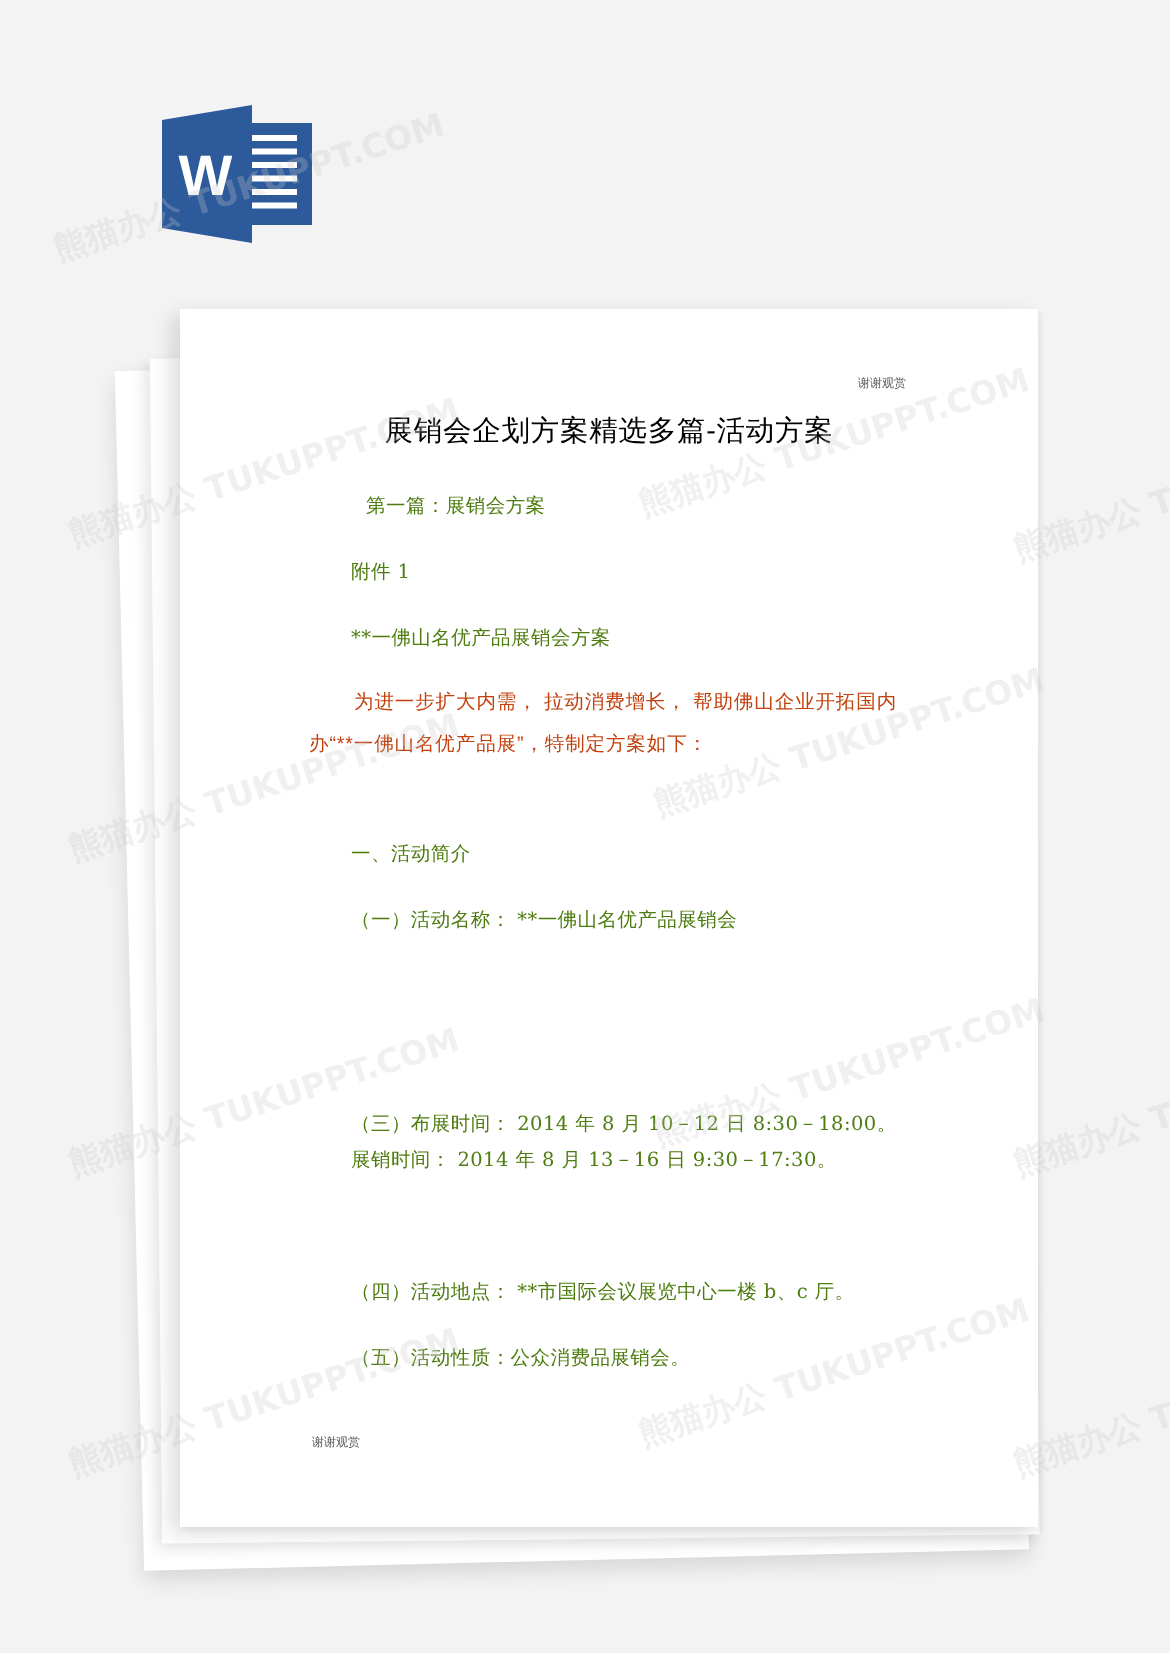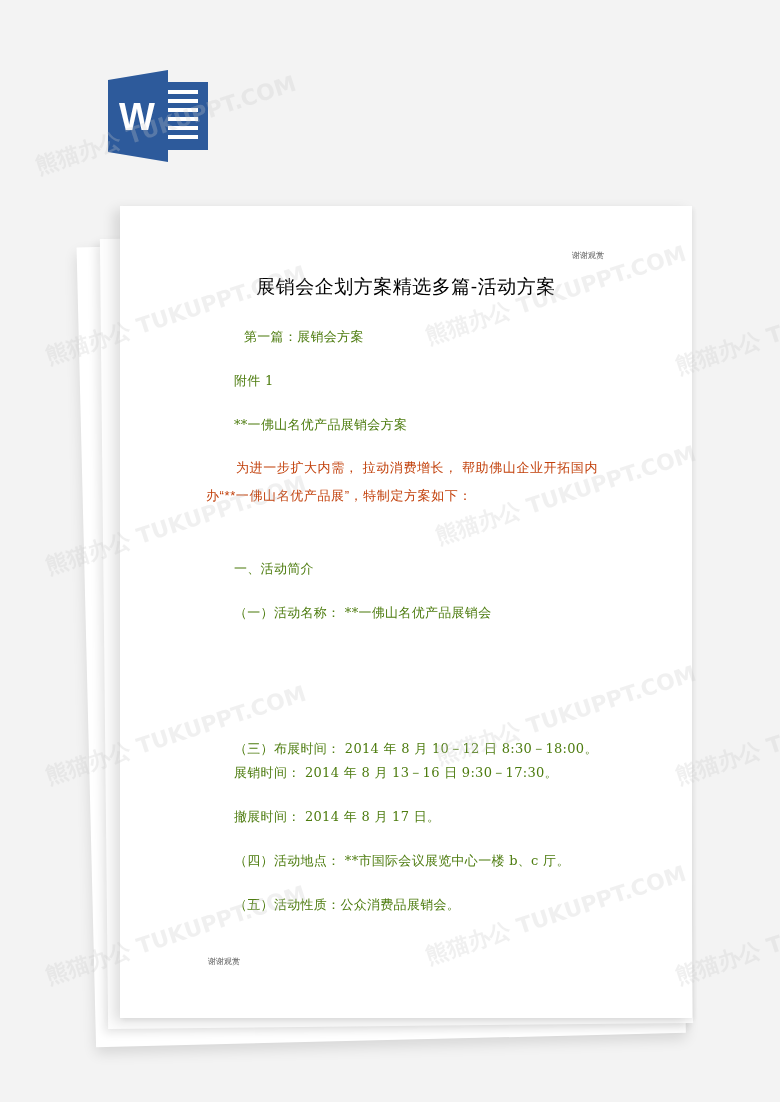--- a/index.html
+++ b/index.html
@@ -163,21 +163,20 @@
 
   <div class="para" style="left:114px; top:354px;">一、活动简介</div>
 
   <div class="para" style="left:114px; top:398px;">（一）活动名称：   **一佛山名优产品展销会</div>
 
 
   <div class="para" style="left:114px; top:514px;margin-top:20px;">（三）布展时间：   2014 年 8 月  10－12  日 8:30－18:00。</div>
 
   <div class="para" style="left:114px; top:558px;">展销时间：  2014 年 8 月  13－16  日 9:30－17:30。</div>
 
-  <div class="para" style="left:114px; top:602px;">撤展时间：  2014 年 8 月  17  日。</div>
 
   <div class="para" style="left:114px; top:690px;">（五）活动性质：公众消费品展销会。</div>
 
   <div class="para" style="left:114px; top:646px;">（四）活动地点：   **市国际会议展览中心一楼 b、c 厅。</div>
 
   <div class="page-footer-note">谢谢观赏</div>
 </div>
 
 <div class="wm" style="left:30px; top:110px;"><span>熊猫办公</span> <span>TUKUPPT.COM</span></div>
 <div class="wm" style="left:40px; top:300px;"><span>熊猫办公</span> <span>TUKUPPT.COM</span></div>

